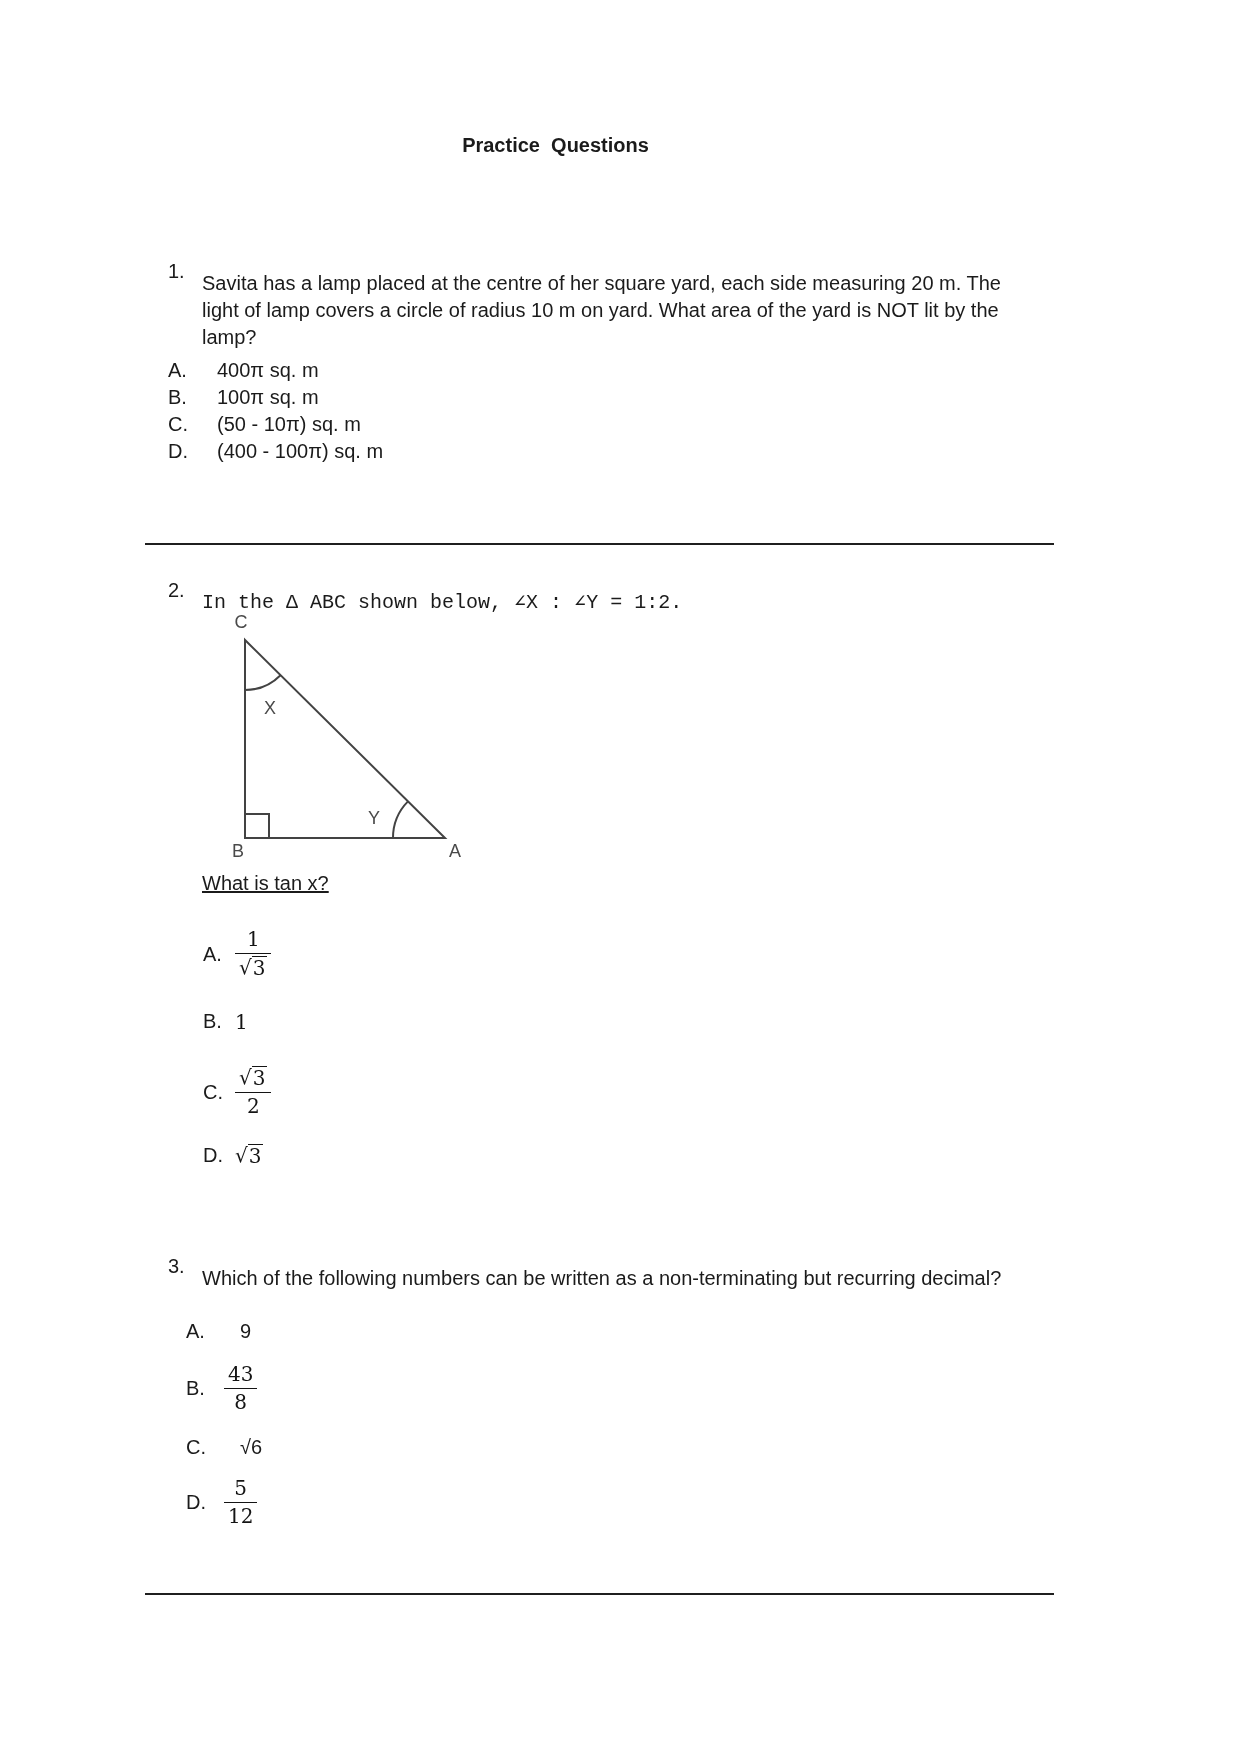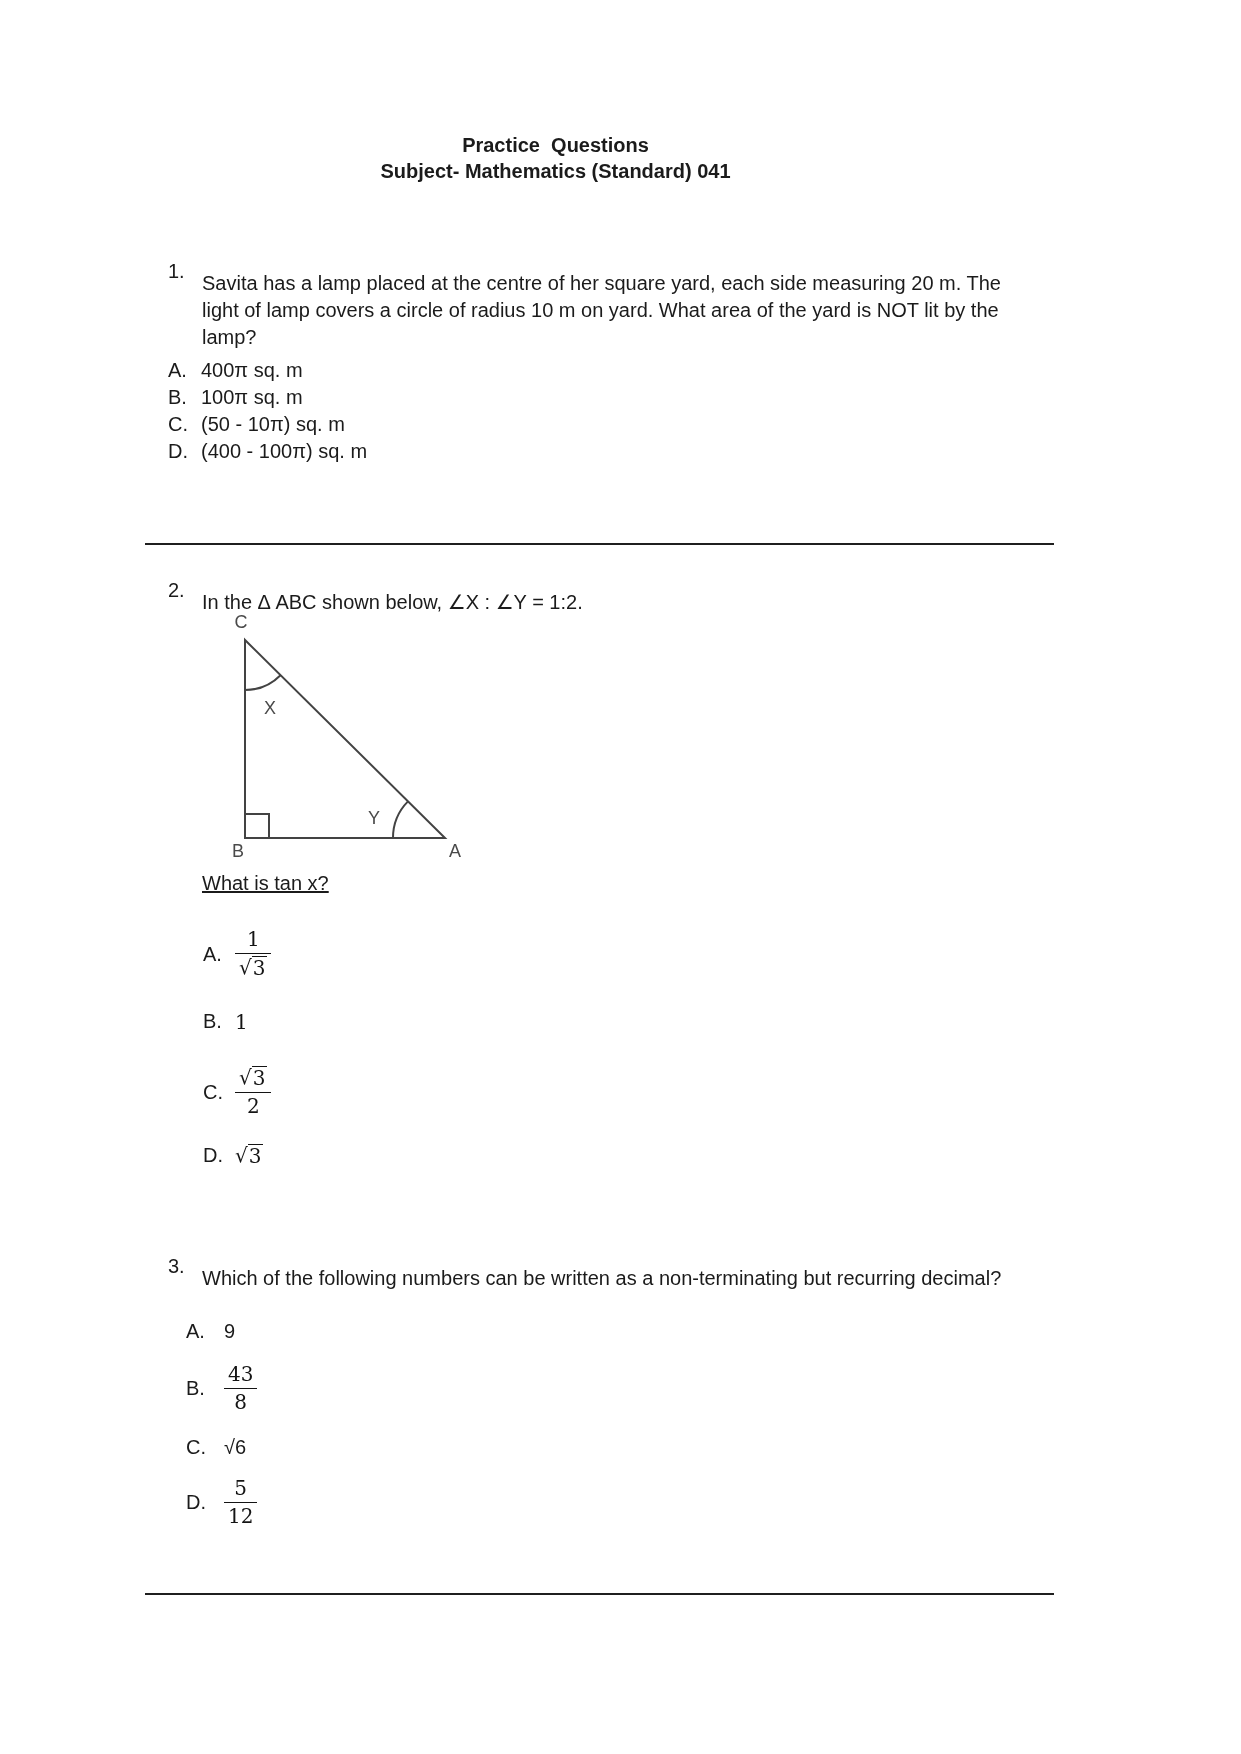--- a/index.html
+++ b/index.html
@@ -19,32 +19,32 @@
 
   .q-row { position:absolute; display:flex; }
   .q-num { width:34px; flex:0 0 34px; font-size:20px; line-height:27px; }
   .q-text { font-size:20px; line-height:27px;margin-top:12px; }
 
   .q1-row { top:258px; left:168px; }
   .q1-row .q-text { width:820px; }
 
   .opt-row { position:absolute; display:flex; align-items:center; font-size:20px; }
   .opt-label { display:inline-block; }
-  .opt-value { display:inline-block; }
+  .opt-value { display:inline-block;margin-left:16px; }
 
   
   .q1-opt { left:168px; height:27px; }
   .q1-opt .opt-label { width:33px; }
 
   .divider { position:absolute; left:145px; width:947px; height:0; border-top:2px solid #1f1f1f; }
   .divider-1 { top:543px; }
   .divider-2 { top:1593px; }
 
   .q2-row { top:577px; left:168px; }
-  .q2-row .q-text { white-space:nowrap; }
+  .q2-row .q-text { white-space:nowrap;font-family:Liberation Mono, monospace; }
 
   .figure-wrap { position:absolute; top:608px; left:208px; }
   .fig-line { stroke:#434343; stroke-width:2; fill:none; }
   .fig-label { font-family:"Liberation Sans", sans-serif; font-size:18px; fill:#4a4a4a; }
 
   .subq { position:absolute; top:872px; left:202px; font-size:20px;text-decoration:underline; }
 
   
   .math { font-family:"DejaVu Serif", serif; font-size:20px; color:#141414; }
   .frac { display:inline-flex; flex-direction:column; align-items:center; line-height:1.15; }
@@ -71,21 +71,20 @@
   .q3-opt-c { top:1434px; height:27px; }
   .q3-opt-d { top:1470px; height:64px; }
 </style>
 </head>
 <body>
 
 <div class="page">
 
   <div class="doc-header">
     <div>Practice  Questions</div>
-    <div>Subject- Mathematics (Standard) 041</div>
   </div>
 
   <div class="q-row q1-row">
     <span class="q-num">1.</span>
     <span class="q-text">Savita has a lamp placed at the centre of her square yard, each side measuring 20 m. The light of lamp covers a circle of radius 10 m on yard. What area of the yard is NOT lit by the lamp?</span>
   </div>
 
   <div class="opt-row q1-opt" style="top:357px;">
     <span class="opt-label">A.</span>
     <span class="opt-value">400π sq. m</span>

